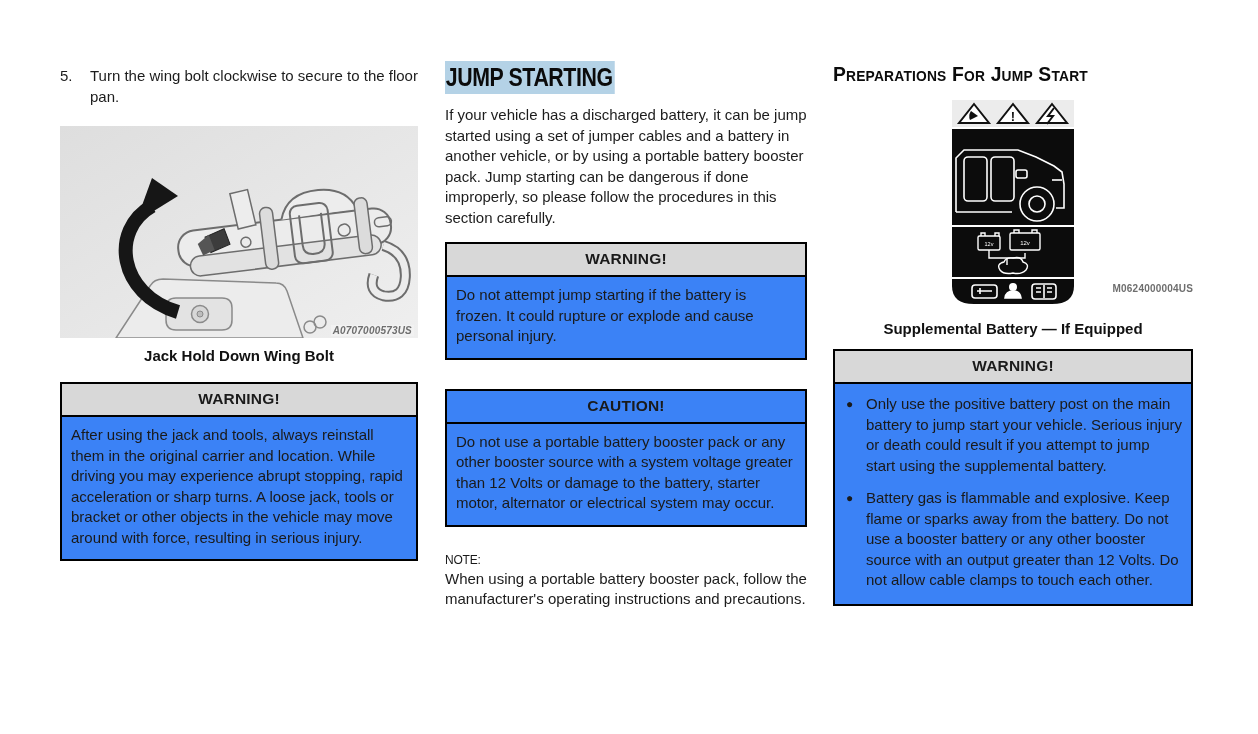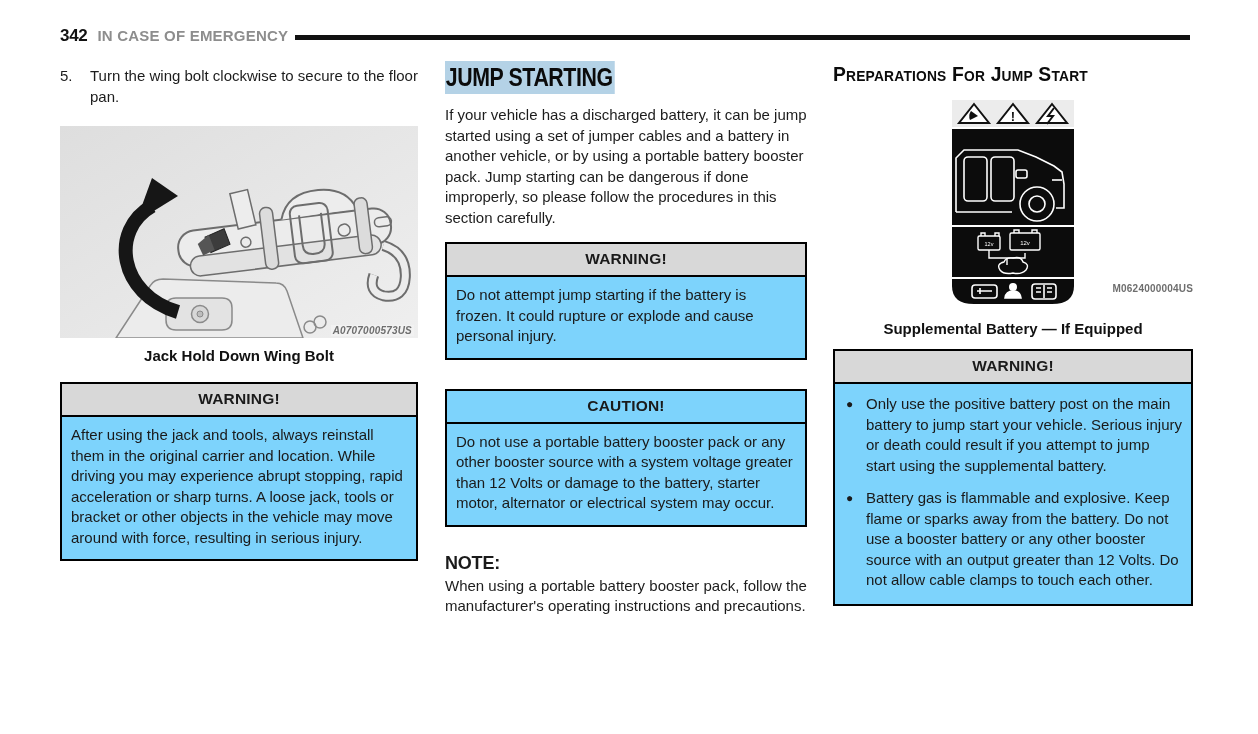--- a/index.html
+++ b/index.html
@@ -26,57 +26,53 @@
   .step .n { width:30px; flex:none; font-size:15px; line-height:20.5px; }
   .step .t { flex:1; }
 
   
   .fig { position:relative; margin-top:19px; width:358px; }
   .figcode { position:absolute; font-size:10px; color:#6e6e6e; font-weight:bold; letter-spacing:0.2px; }
   .jack-code { right:4px; bottom:6px; background:#f2f2f2; padding:0 2px;font-style:italic; }
   .figcap { text-align:center; font-weight:bold; font-size:15px; margin-top:5px; color:#111; }
 
   
-  .box { border:2px solid #000; margin-top:18px; background:#7dd3fc; }
+  .box { border:2px solid #000; margin-top:18px; background:#3b82f6; }
   .box-head { text-align:center; font-weight:bold; font-size:15.5px; padding:6px 0 7px; border-bottom:2px solid #000; letter-spacing:0.2px; }
   .box-head.gray { background:#d8d8d8; }
   .box-body { padding:8px 9px 11px; font-size:15px; line-height:20.5px; }
   .box-body.bullets { padding:10px 9px 13px; }
   .bullet-row { display:flex; }
   .bullet-row + .bullet-row { margin-top:12px; }
   .bullet-row .dot { flex:none; width:22px; font-size:12px; line-height:20.5px; padding-left:2px; }
   .bullet-row .bt { flex:1; }
 
   
   .h1 { display:inline-block; font-size:26px; font-weight:bold; letter-spacing:-0.5px;
         transform:scaleX(0.82); transform-origin:left center; white-space:nowrap; color:#0b0b0b; }
   .hl { background:#b4d2e6; padding:1px 3px 2px 1px; }
   .intro { margin-top:12px; }
-  .note-h { font-weight:bold; font-size:18px; margin-top:26px; letter-spacing:-0.2px; }
+  .note-h { font-weight:normal; font-size:12px; margin-top:26px; letter-spacing:-0.2px; }
   .note-b { margin-top:2px; }
 
   
   .h2 { font-size:21px; font-weight:bold; font-variant:small-caps; letter-spacing:0.2px;
         transform:scaleX(0.92); transform-origin:left center; white-space:nowrap; color:#0b0b0b; }
   .label-fig { position:relative; margin-top:14px; height:216px; }
   .label-wrap { position:absolute; left:50%; transform:translateX(-50%); top:0; }
   .m-code { right:0; bottom:22px;padding-left:28px; }
   .continued { text-align:right; font-style:italic; font-size:15px; margin-top:6px; color:#111; }
 
   svg text { font-family:"Liberation Sans", sans-serif; }
 </style>
 </head>
 <body>
 
 <div class="page">
 
-  <div class="hdr">
-    <span class="num">342</span><span class="chap">IN CASE OF EMERGENCY</span>
-    <div class="rule"></div>
-  </div>
 
   <div class="col col1">
     <div class="step body-txt">
       <span class="n">5.</span>
       <span class="t">Turn the wing bolt clockwise to secure to the floor pan.</span>
     </div>
 
     <div class="fig">
       <svg width="358" height="212" viewBox="0 0 358 212">
         <defs>

